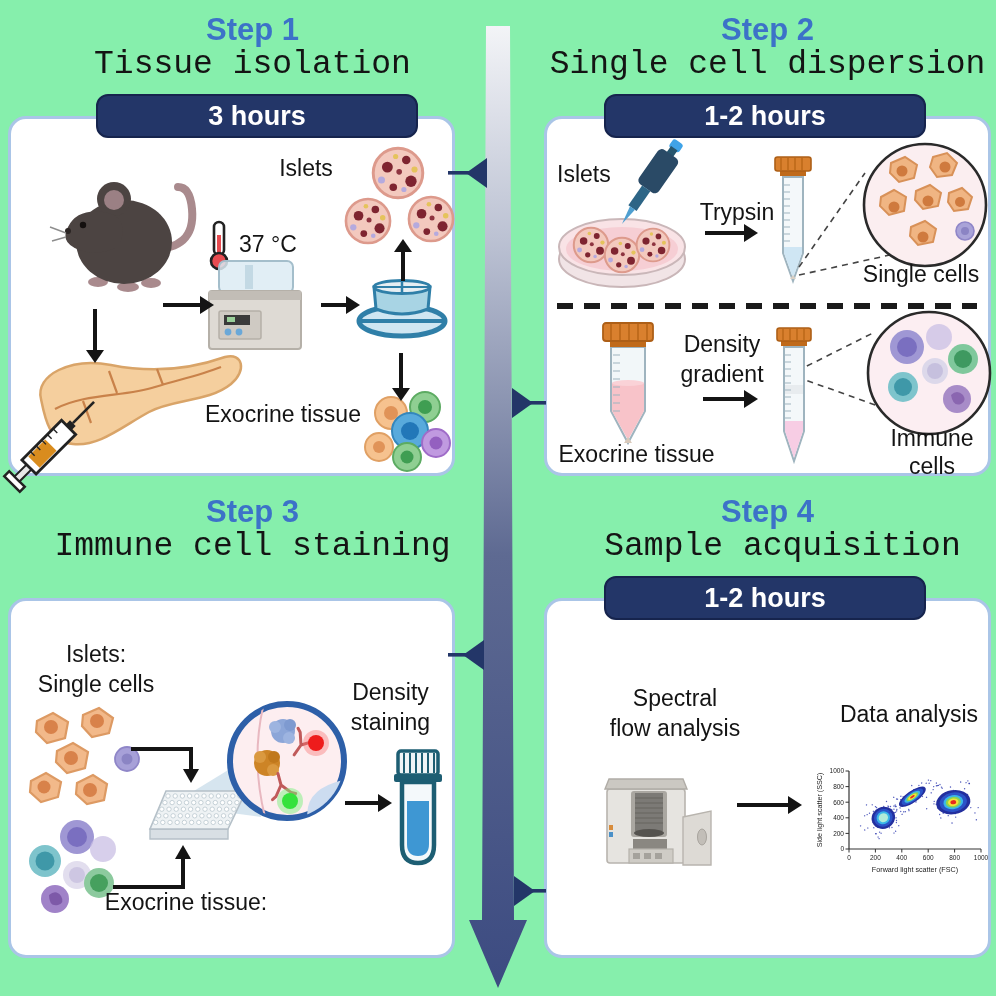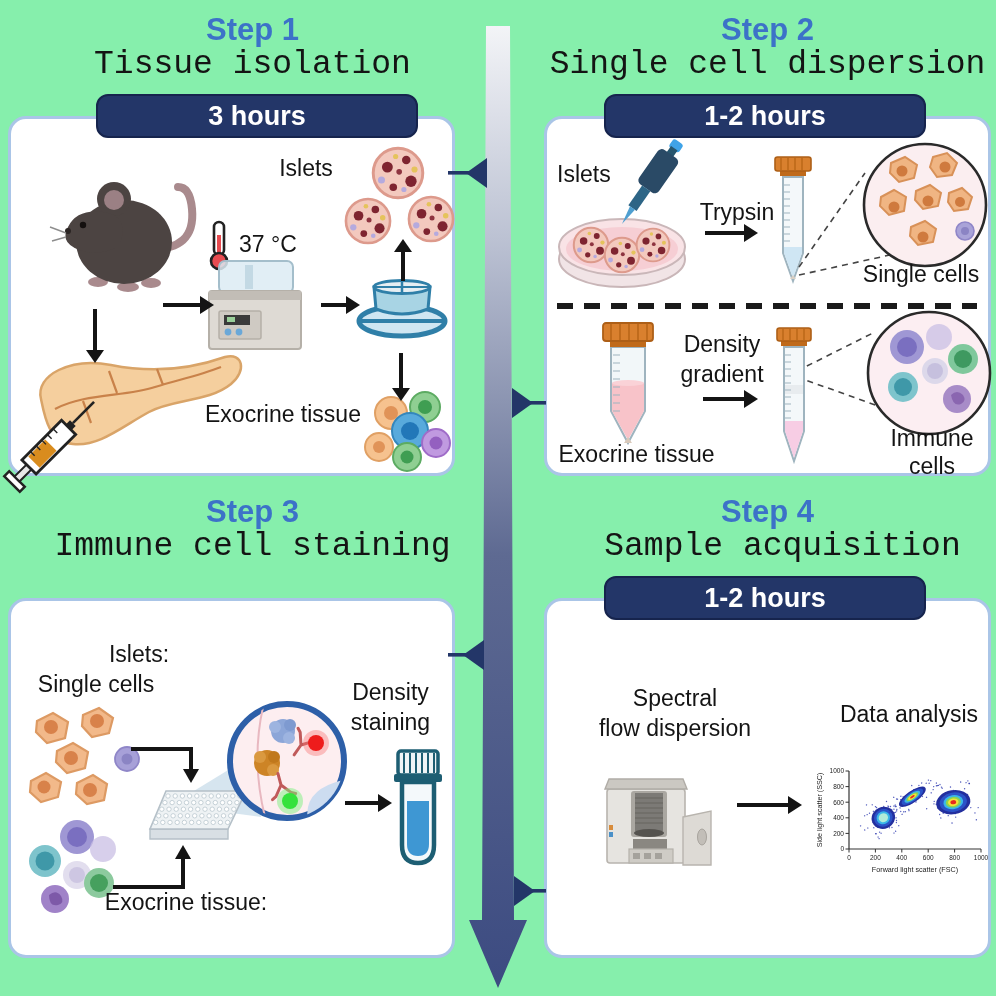--- a/index.html
+++ b/index.html
@@ -295,21 +295,21 @@
         <circle cx="38" cy="78" r="9" fill="#3f98a8"></circle>
       <circle cx="92" cy="90" r="14" fill="#a88cc8"></circle>
       <path d="M86,86 q6,-6 12,0 q4,6 -2,9 q-8,3 -10,-9 Z" fill="#8a66b0"></path>
     </svg>
     <div class="lbl ctr" style="left:330px;top:306px;width:110px;">Immune</div>
     <div class="lbl ctr" style="left:330px;top:334px;width:110px;">cells</div>
   </div>
 
   <div class="panel" style="left:8px;top:598px;">
 
-    <div class="lbl ctr" style="left:0px;top:40px;width:170px;margin-left:43px;">Islets:</div>
+    <div class="lbl ctr" style="left:0px;top:40px;width:170px;">Islets:</div>
     <div class="lbl ctr" style="left:0px;top:70px;width:170px;">Single cells</div>
 
     <svg class="abs" style="left:14px;top:102px;" width="120" height="112" viewBox="0 0 120 112">
       <g stroke="#dd9a63" stroke-width="2.2">
         <path d="M12,18 l16,-8 l15,9 l-3,16 l-18,5 l-11,-11 Z" fill="#f2b98a"></path>
         <path d="M58,12 l16,-7 l14,10 l-4,15 l-17,4 l-10,-11 Z" fill="#f2b98a"></path>
         <path d="M32,48 l16,-8 l15,9 l-3,16 l-18,5 l-11,-11 Z" fill="#f2b98a"></path>
         <path d="M6,78 l15,-8 l15,9 l-3,15 l-17,5 l-11,-10 Z" fill="#f2b98a"></path>
         <path d="M52,80 l16,-8 l14,9 l-3,16 l-17,4 l-11,-10 Z" fill="#f2b98a"></path>
       </g>
@@ -461,21 +461,21 @@
       <path d="M4,46 H74 V16" fill="none" stroke="#141414" stroke-width="4"></path>
       <polygon points="74,4 66,18 82,18" fill="#141414"></polygon>
     </svg>
 
     <div class="lbl ctr" style="left:70px;top:288px;width:210px;">Exocrine tissue:</div>
   </div>
 
   <div class="panel" style="left:544px;top:598px;">
 
     <div class="lbl ctr" style="left:38px;top:84px;width:180px;">Spectral</div>
-    <div class="lbl ctr" style="left:38px;top:114px;width:180px;">flow dispersion</div>
+    <div class="lbl ctr" style="left:38px;top:114px;width:180px;">flow analysis</div>
     <div class="lbl ctr" style="left:262px;top:100px;width:200px;">Data analysis</div>
 
     <svg class="abs" style="left:56px;top:172px;" width="112" height="100" viewBox="0 0 112 100">
       <rect x="4" y="16" width="78" height="74" rx="3" fill="#e6e4e0" stroke="#b8b4ae" stroke-width="1.6"></rect>
       <path d="M2,16 L84,16 L80,6 L6,6 Z" fill="#cbc8c2" stroke="#b0aca6" stroke-width="1.4"></path>
       <rect x="28" y="18" width="36" height="46" rx="3" fill="#aaa7a1"></rect>
       <rect x="32" y="20" width="28" height="38" fill="#7c7a76"></rect>
       <g stroke="#66645f" stroke-width="1">
           <path d="M32,25 h28 M32,30 h28 M32,35 h28 M32,40 h28 M32,45 h28 M32,50 h28"></path>
         </g>

